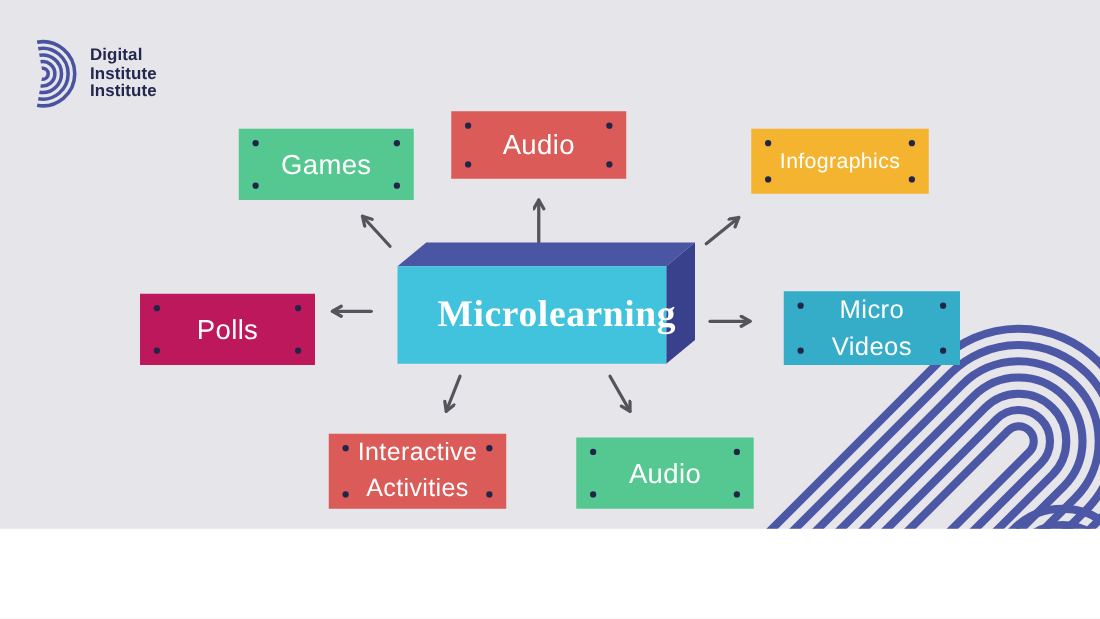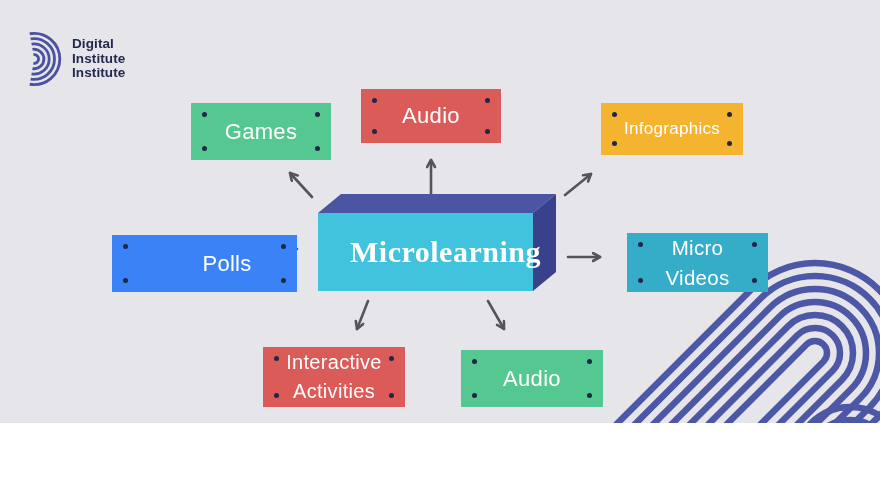--- a/index.html
+++ b/index.html
@@ -128,21 +128,21 @@
   </div>
 
   <div class="node n-infographics" style="background-color: rgb(245, 180, 47);">
     <span class="dot d-tl" style="background-color: rgb(33, 37, 71);"></span>
     <span class="dot d-tr" style="background-color: rgb(33, 37, 71);"></span>
     <span class="dot d-bl" style="background-color: rgb(33, 37, 71);"></span>
     <span class="dot d-br" style="background-color: rgb(33, 37, 71);"></span>
     <span>Infographics</span>
   </div>
 
-  <div class="node n-polls" style="background-color: #3b82f6; padding-left: 45px;">
+  <div class="node n-polls" style="background-color: #be185d;">
     <span class="dot d-tl" style="background-color: rgb(33, 37, 71);"></span>
     <span class="dot d-tr" style="background-color: rgb(33, 37, 71);"></span>
     <span class="dot d-bl" style="background-color: rgb(33, 37, 71);"></span>
     <span class="dot d-br" style="background-color: rgb(33, 37, 71);"></span>
     <span>Polls</span>
   </div>
 
   <div class="node n-micro-videos" style="background-color: rgb(53, 173, 201);">
     <span class="dot d-tl" style="background-color: rgb(33, 37, 71);"></span>
     <span class="dot d-tr" style="background-color: rgb(33, 37, 71);"></span>

